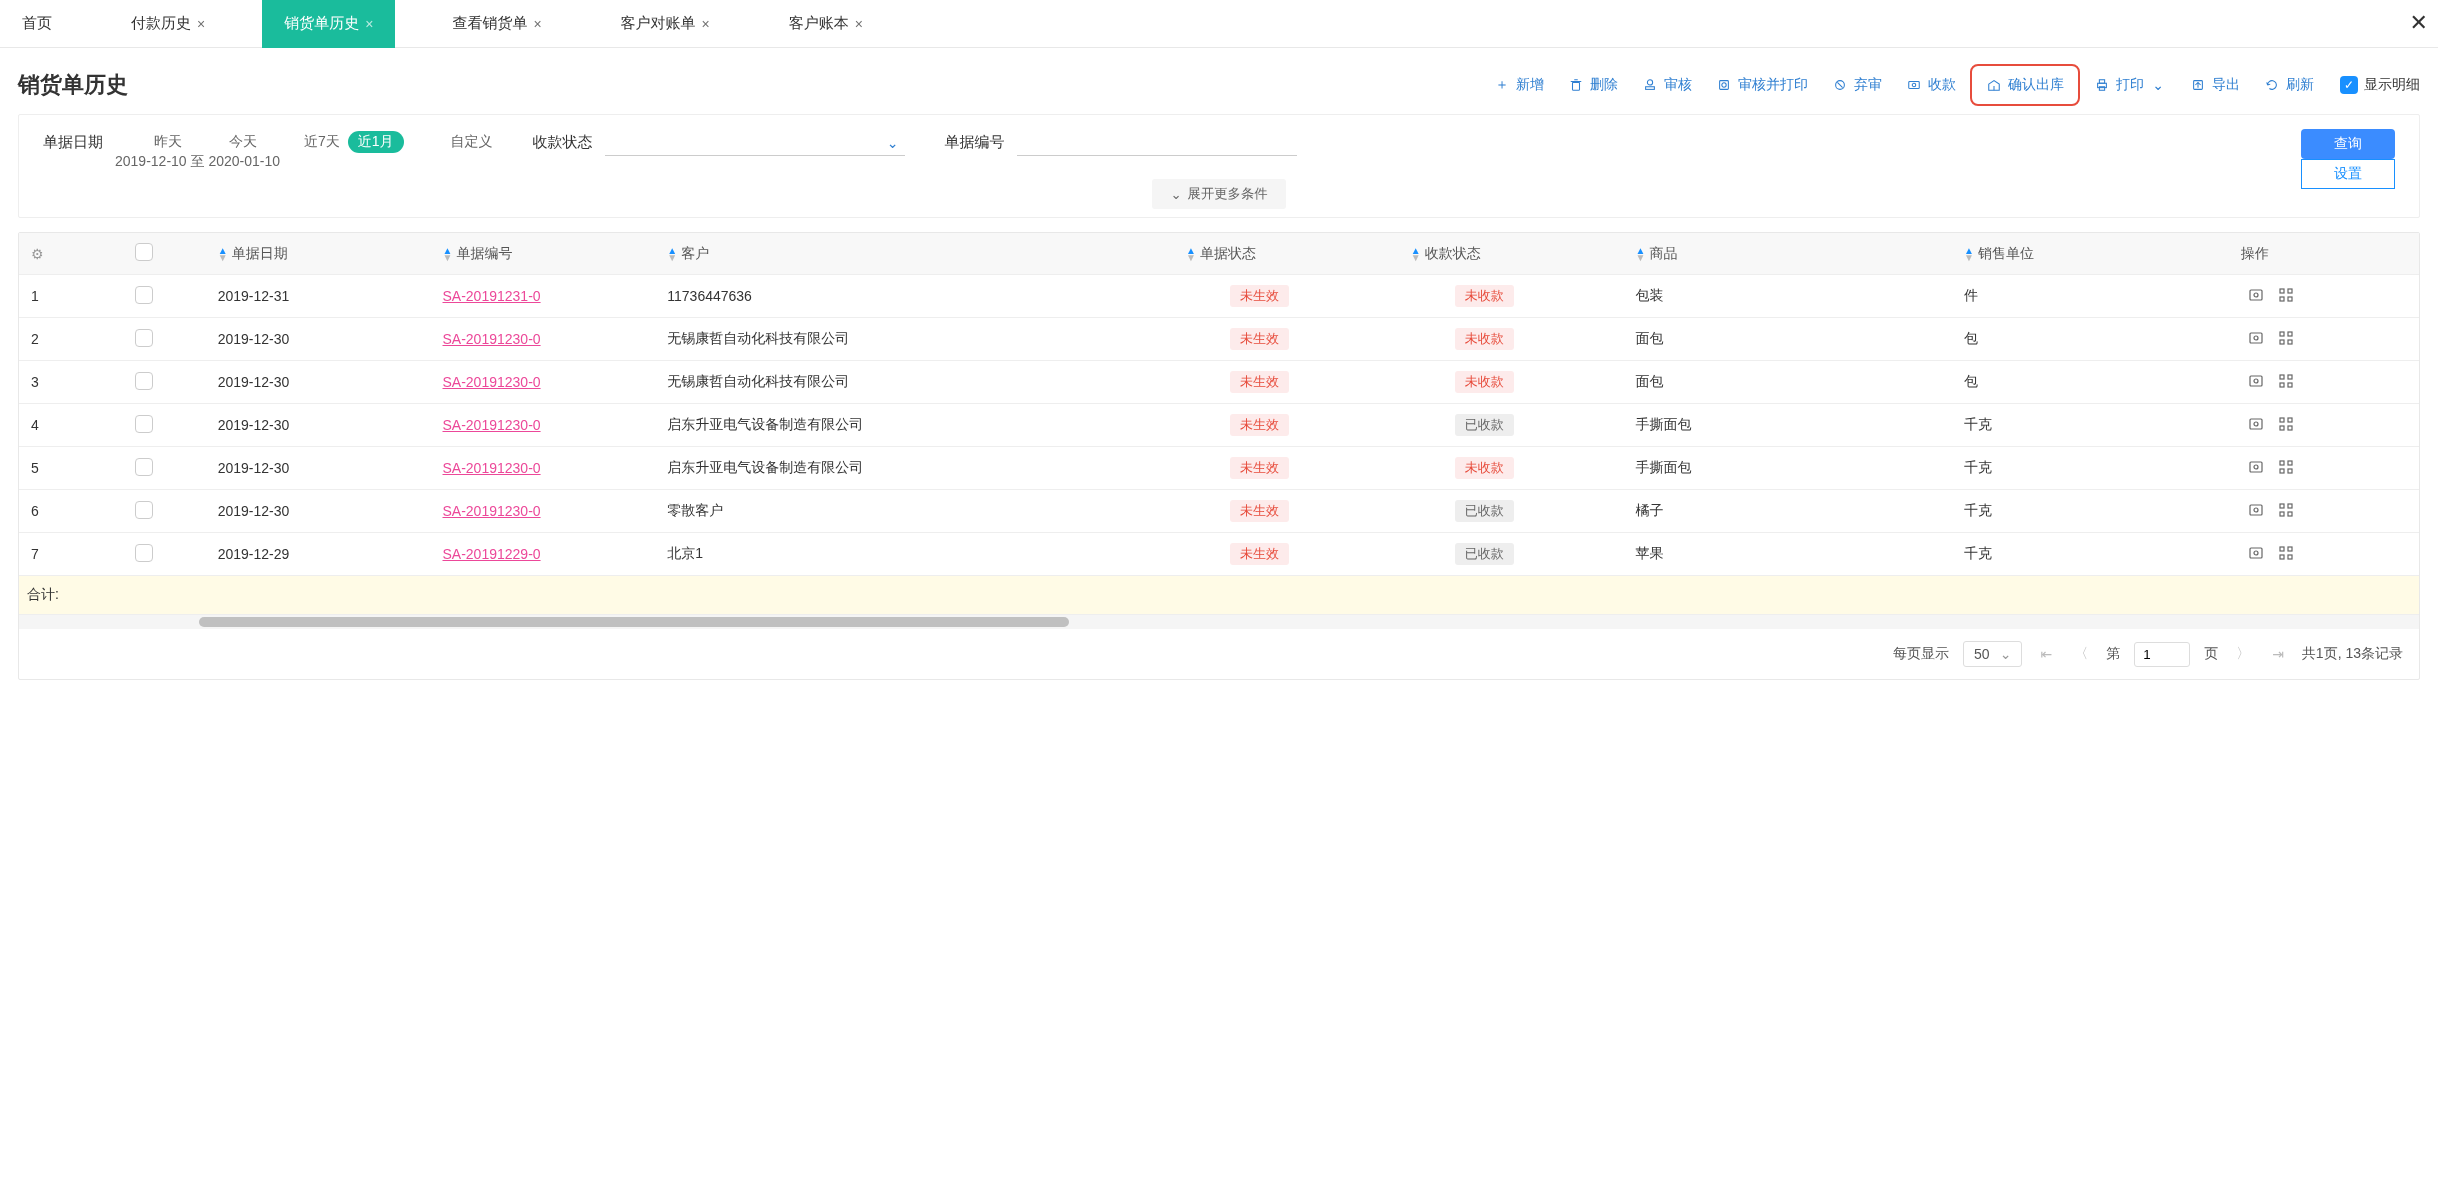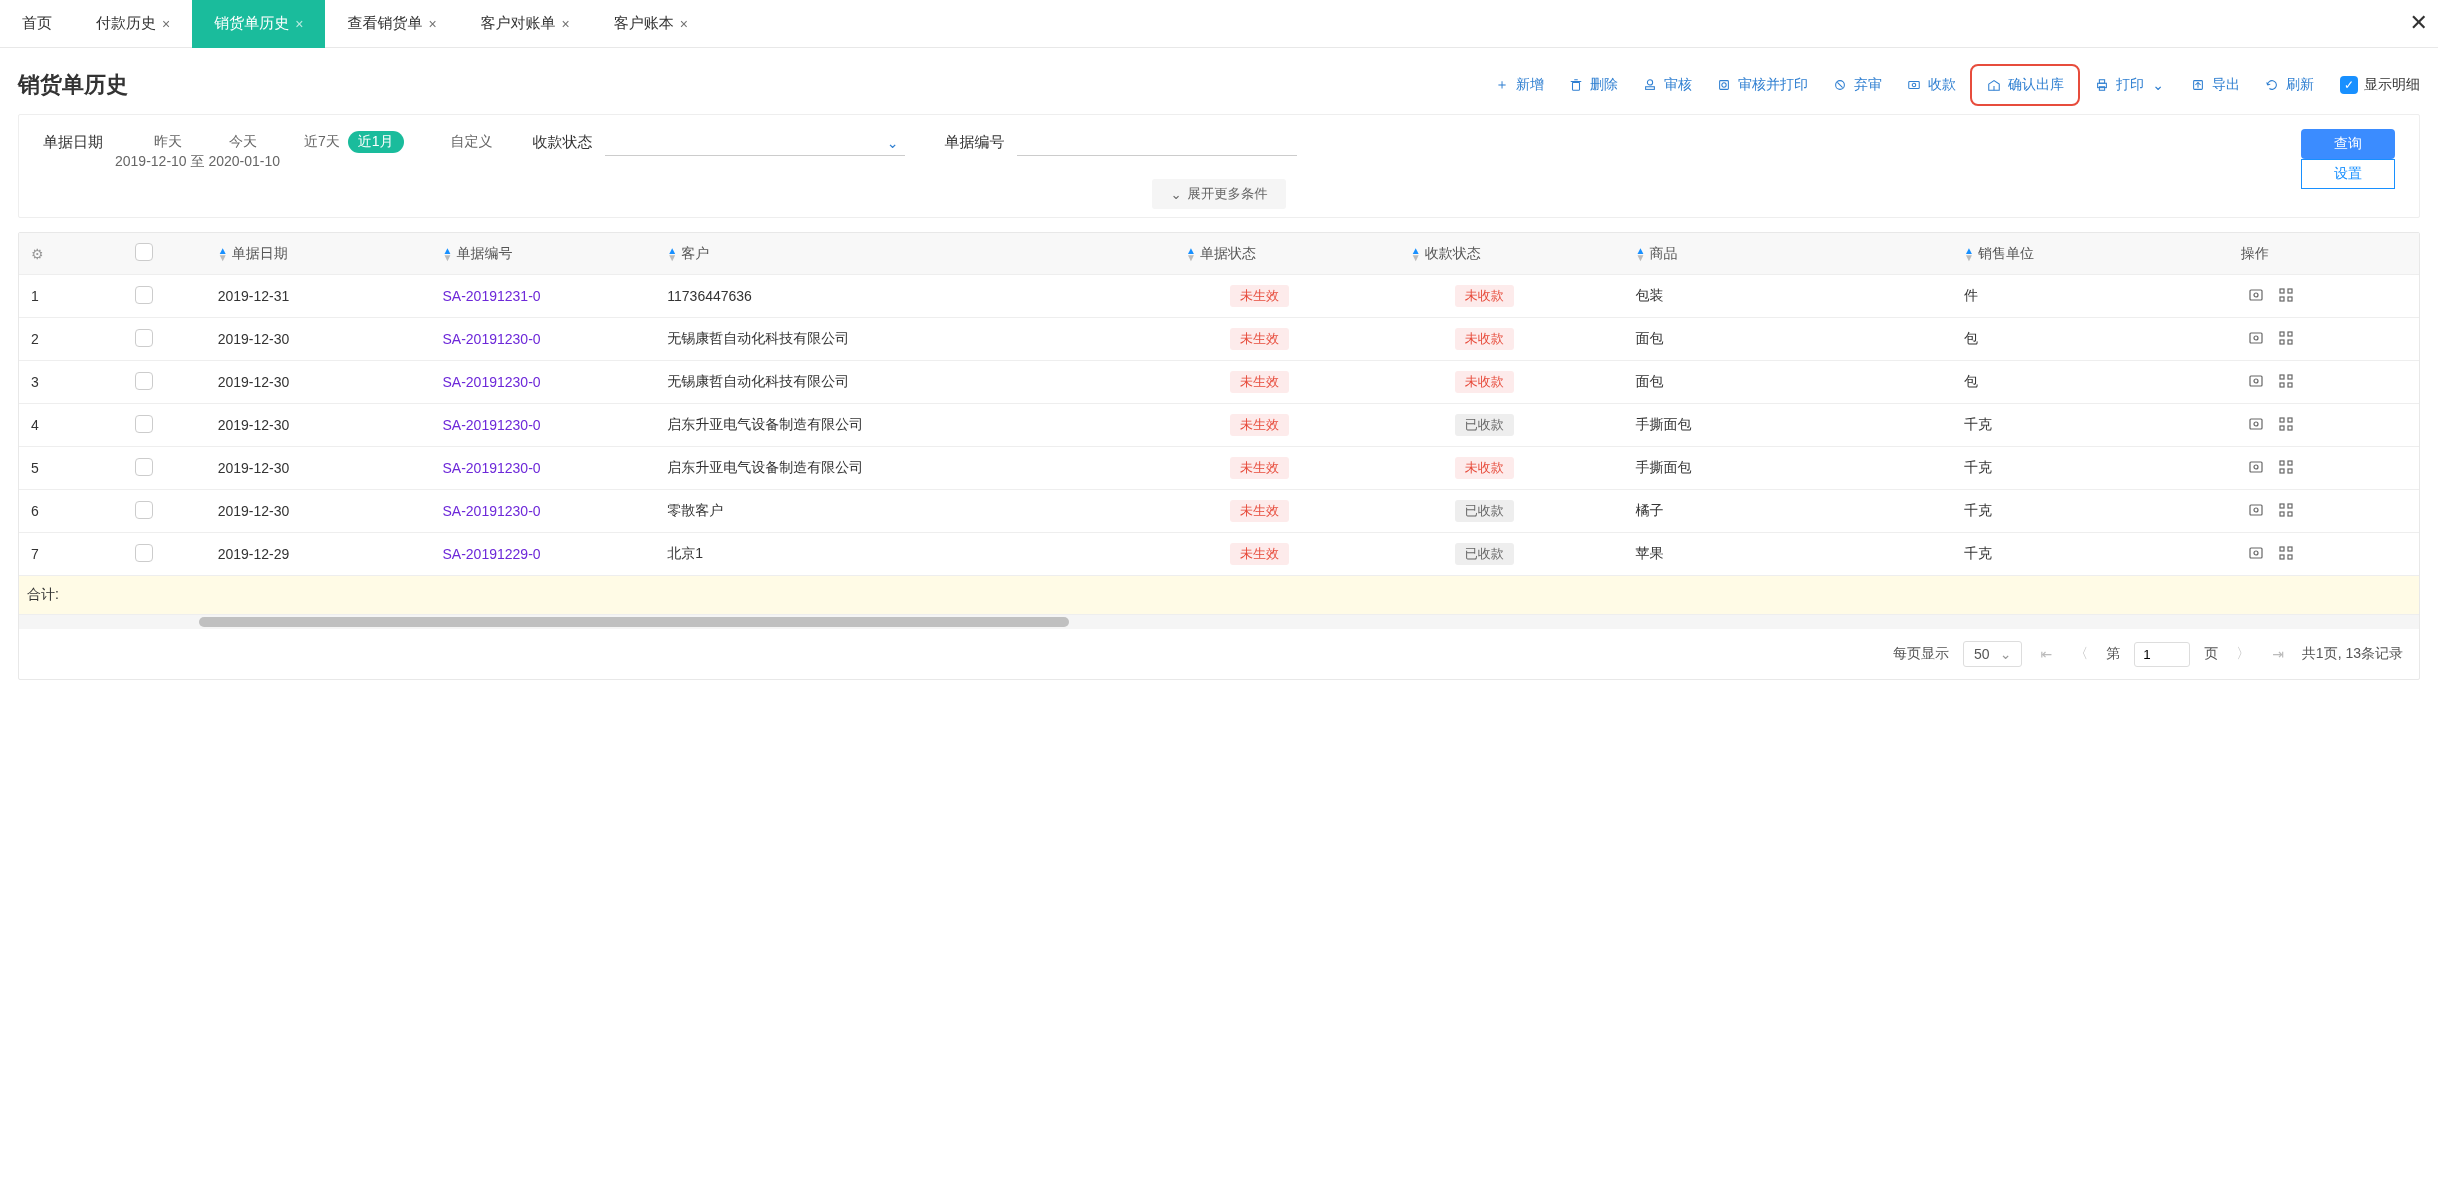--- a/index.html
+++ b/index.html
@@ -46,21 +46,21 @@
 .grid th, .grid td { padding: 10px 12px; text-align: left; font-size: 14px; border-bottom: 1px solid #eee; white-space: nowrap; }
 .grid th { background: #f8f8f8; font-weight: 500; color: #555; }
 .grid td { background: #fff; }
 .sort { color: #bbb; font-size: 10px; display: inline-flex; flex-direction: column; line-height: 7px; margin-right: 4px; vertical-align: middle;}
 .sort .up { color: #1890ff; }
 .sort .down { color: #bbb; }
 .col-idx { width: 60px; text-align: center; }
 .col-chk { width: 48px; text-align: center; }
 .col-ops { text-align: center; width: 110px;}
 .checkbox { width: 18px; height: 18px; border: 1px solid #ccc; border-radius: 4px; display: inline-block; background: #fff;}
-.doc-link { color: #6d28d9; cursor: pointer; }
+.doc-link { text-decoration: underline; color: #ec4899; cursor: pointer; }
 .badge { display: inline-block; padding: 2px 10px; border-radius: 3px; font-size: 13px; margin-left: 44px; }
 .badge.red { background: #fdebeb; color: #e74c3c; }
 .badge.gray { background: #eee; color: #666; }
 .op-icon { display: inline-flex; width: 18px; height: 18px; align-items: center; justify-content: center; cursor: pointer; margin: 0 6px; color: #666;}
 .gear { color: #999; }
 
 
 .total-row td { background: #fffbe6; }
 .hscroll { height: 14px; background: #f5f5f5; position: relative; }
 .hscroll .thumb { position: absolute; left: 180px; top: 2px; height: 10px; width: 870px; background: #c0c0c0; border-radius: 5px; }
@@ -75,21 +75,21 @@
 .col-cust { width: 300px; }
 .col-status { width: 130px; }
 .col-pay { width: 130px; }
 .col-prod { width: 190px; }
 .col-unit { width: 160px; }
 </style>
 </head>
 <body>
 
 <div class="tabs">
-  <div id="tabs-slot" style="display: flex;">
+  <div id="tabs-slot" style="display: flex; gap: 35px;">
       <div class="tab">首页</div>
       <div class="tab">付款历史<span class="close">×</span></div>
       <div class="tab active">销货单历史<span class="close">×</span></div>
       <div class="tab">查看销货单<span class="close">×</span></div>
       <div class="tab">客户对账单<span class="close">×</span></div>
       <div class="tab">客户账本<span class="close">×</span></div>
     </div>
   <div class="global-close">✕</div>
 </div>
 

